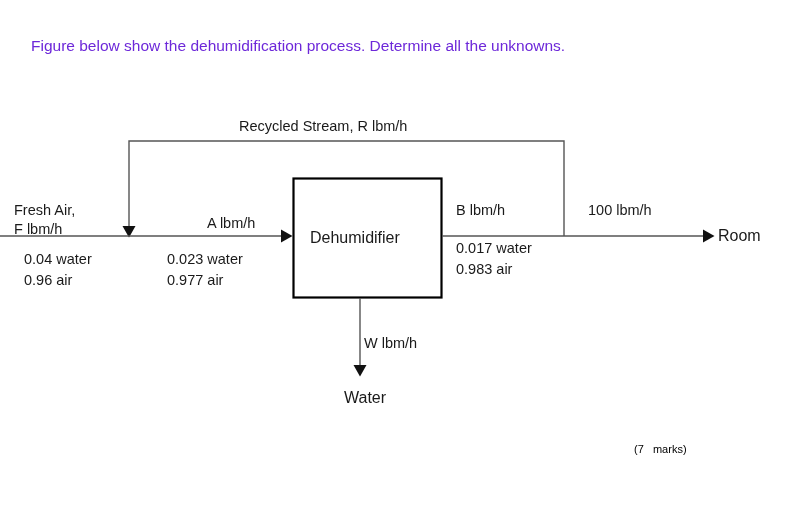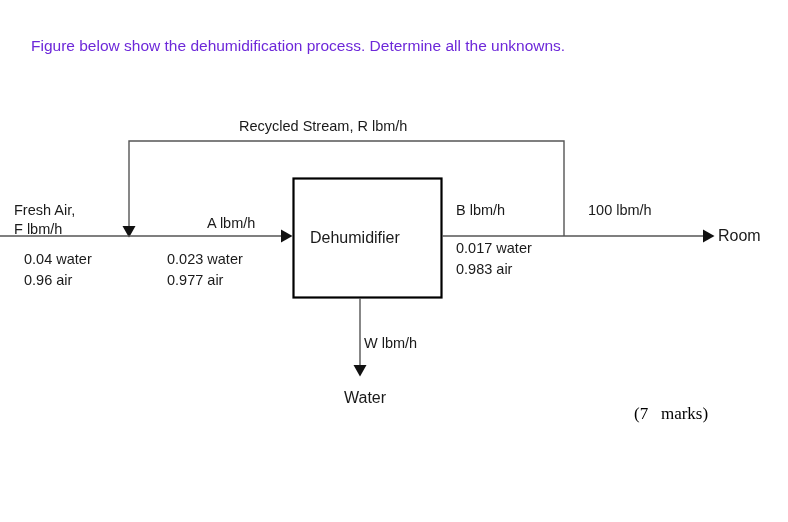--- a/index.html
+++ b/index.html
@@ -26,24 +26,23 @@
     margin-left: 20px;
   }
   #diagram-svg {
     position: absolute;
     left: 0;
     top: 0;
   }
   #marks-note {
     position: absolute;
     left: 634px;
-    top: 404px;
-    font-size: 17px;
+    top: 443px;
+    font-size: 11px;
     white-space: pre;
-    font-family: Liberation Serif, serif;
   }
   .dg-text {
     font-family: "Liberation Sans", sans-serif;
     font-size: 14.5px;
     fill: #1a1a1a;
   }
   .dg-text-lg {
     font-family: "Liberation Sans", sans-serif;
     font-size: 16px;
     fill: #1a1a1a;

